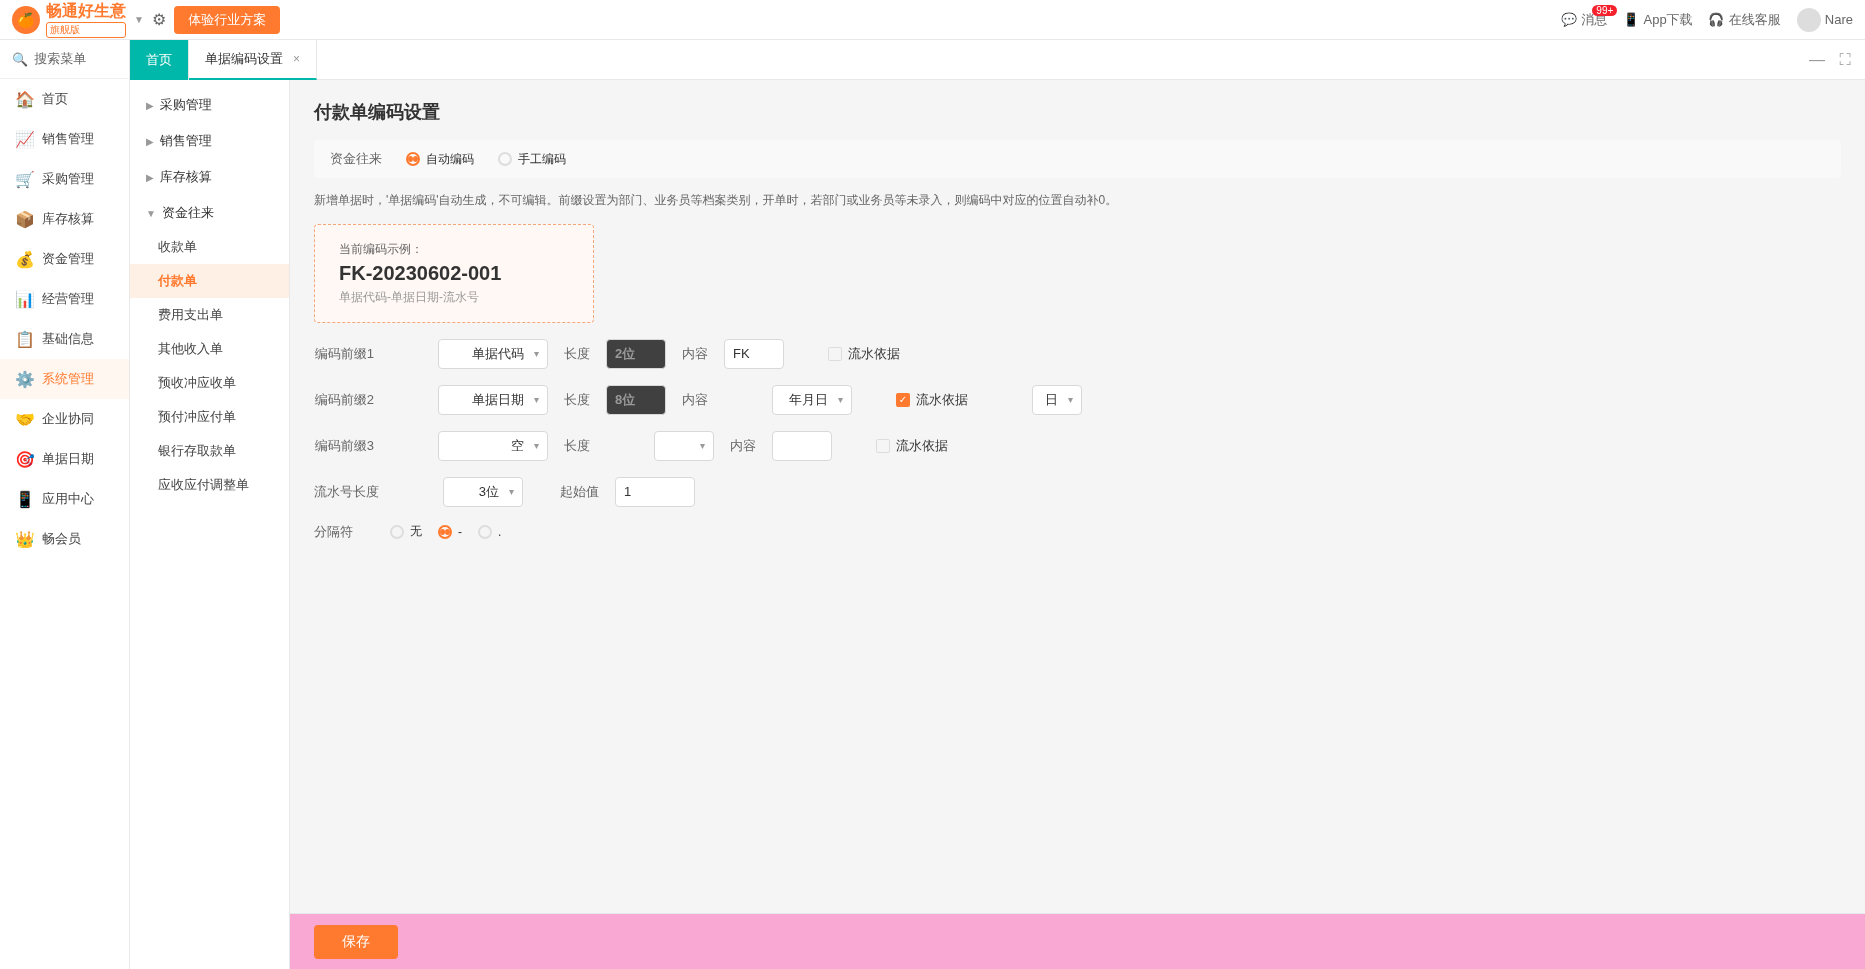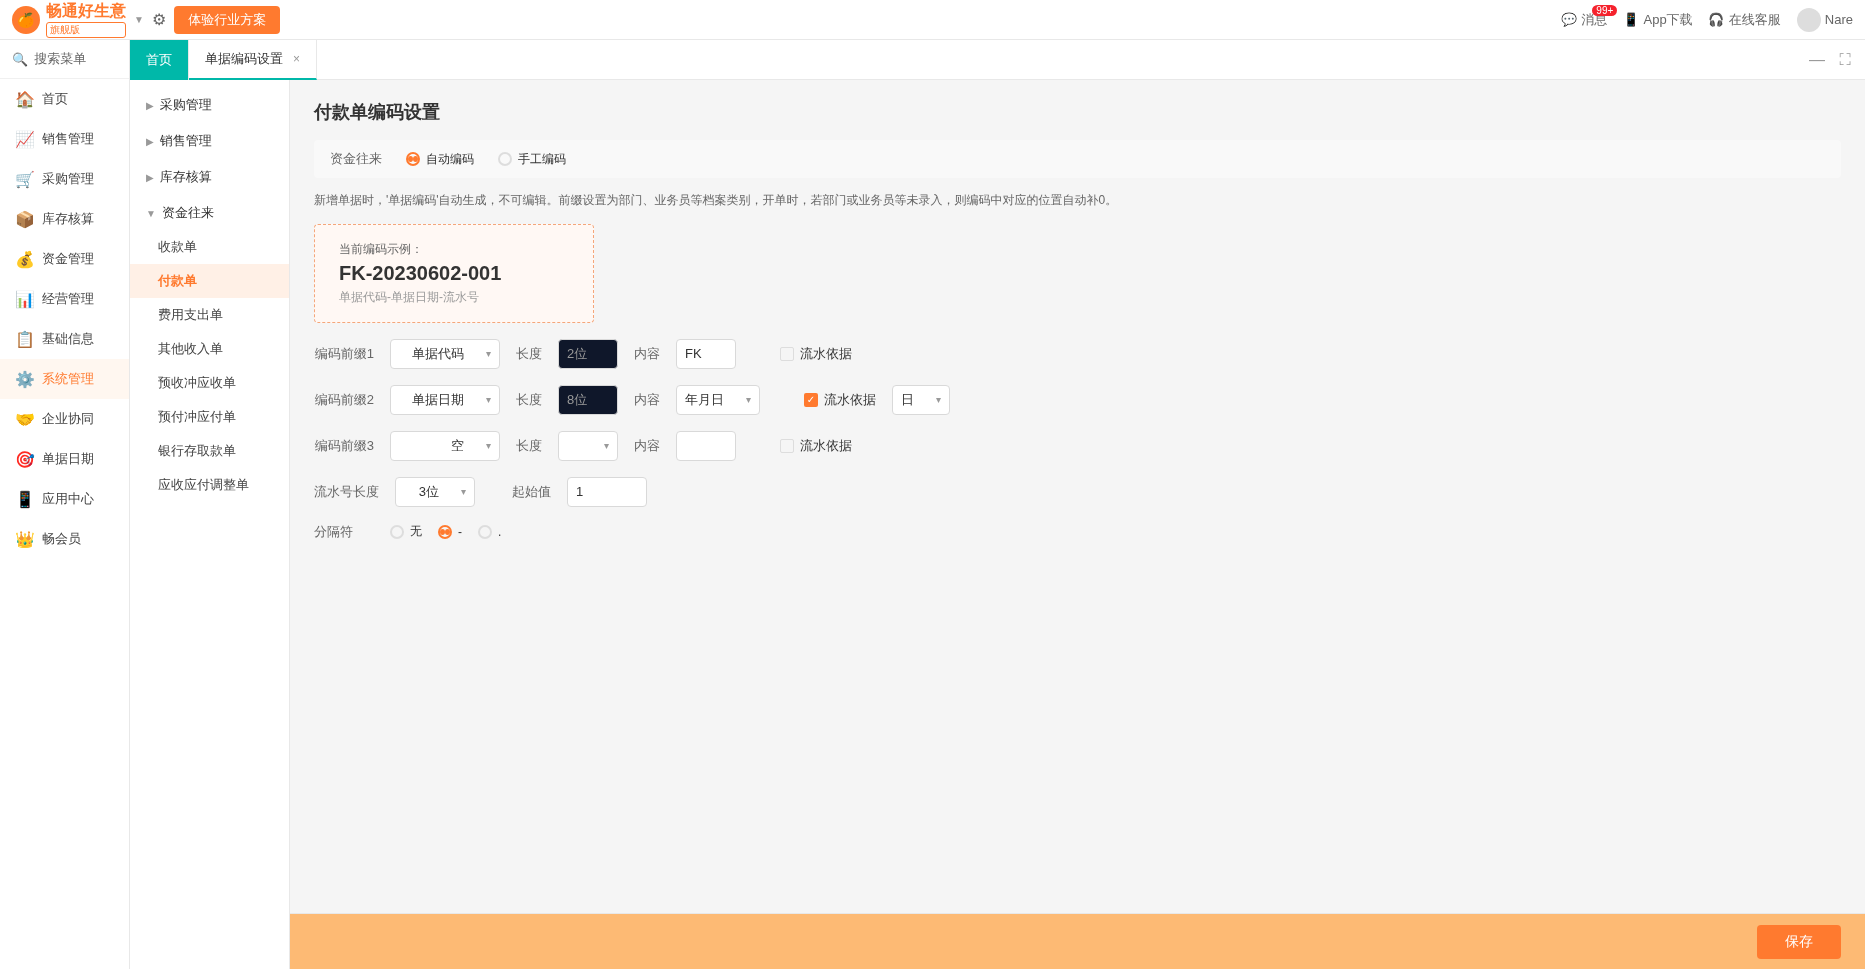--- a/index.html
+++ b/index.html
@@ -372,42 +372,44 @@
       color: #666;
       min-width: 60px;
     }
     .form-select {
       height: 30px;
       border: 1px solid #d9d9d9;
       border-radius: 4px;
       padding: 0 8px;
       display: flex;
       align-items: center;
-      gap: 22px;
+      gap: 10px;
       cursor: pointer;
       background: #fff;
       min-width: 100px;
+      margin-left: 48px;
     }
     .form-select-text { font-size: 13px; color: #333; flex: 1; }
     .form-select-arrow { color: #999; font-size: 10px; }
     .form-input {
       height: 30px;
       border: 1px solid #d9d9d9;
       border-radius: 4px;
       padding: 0 8px;
       font-size: 13px;
       color: #333;
       background: #fff;
       min-width: 60px;
       display: flex;
       align-items: center;
     }
     .form-input.readonly {
-      background: #0f172a;
+      background: #404040;
       color: #999;
+      font-weight: bold;
     }
     .length-label {
       font-size: 13px;
       color: #666;
     }
     .content-label {
       font-size: 13px;
       color: #666;
     }
 
@@ -437,25 +439,24 @@
     .separator-row {
       display: flex;
       align-items: center;
       gap: 16px;
       margin-bottom: 16px;
     }
 
     
     .save-bar {
       height: 56px;
-      background: #fdba74;
+      background: #f9a8d4;
       border-top: 1px solid #e8e8e8;
       display: flex;
       align-items: center;
-      justify-content: flex-end;
       padding: 0 24px;
     }
     .save-btn {
       background: #ff7a2f;
       color: white;
       border: none;
       padding: 8px 28px;
       border-radius: 4px;
       font-size: 14px;
       cursor: pointer;

